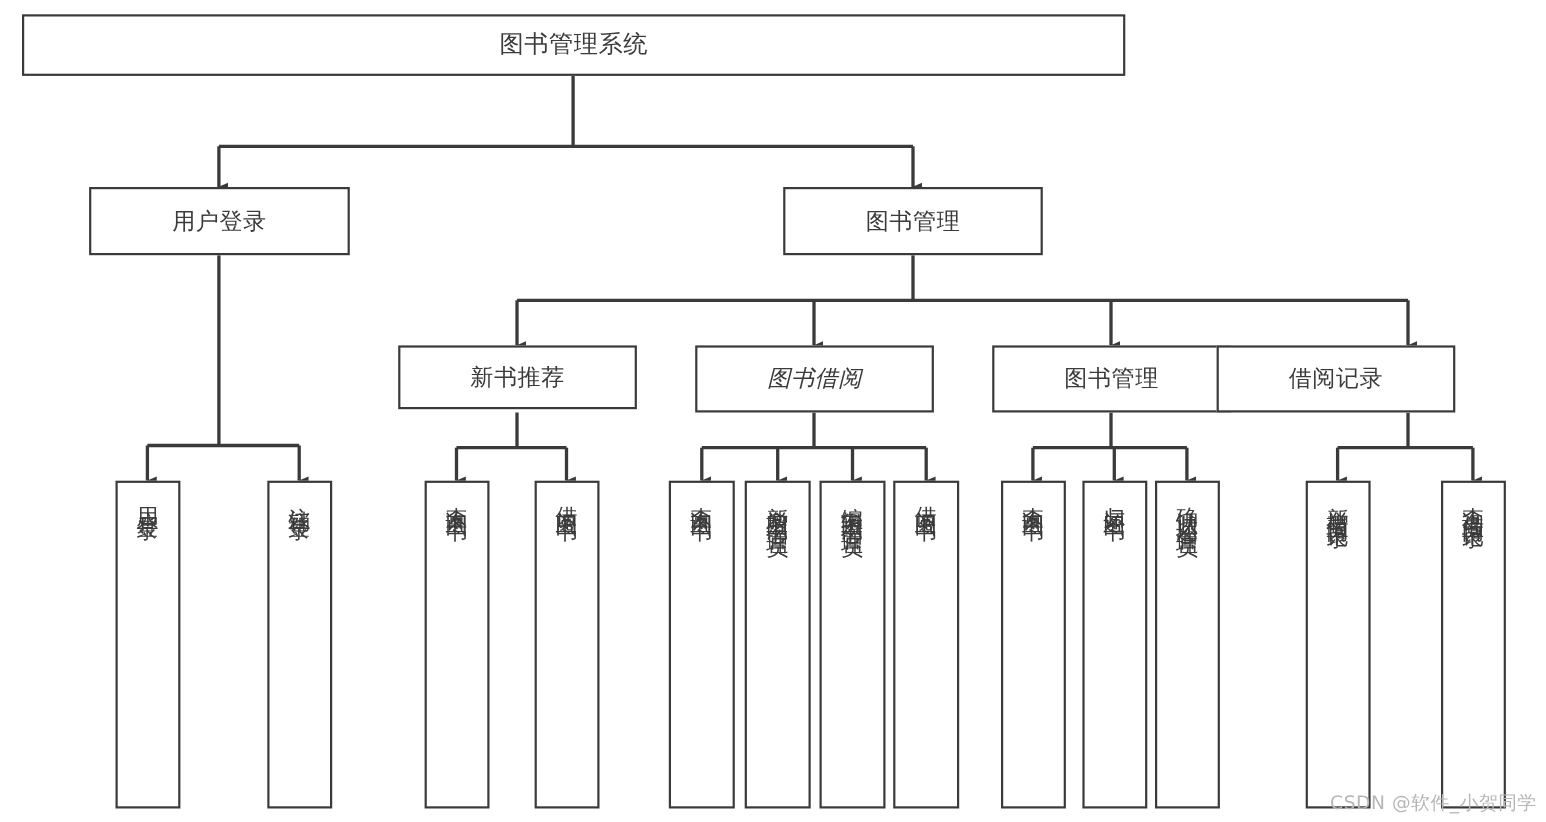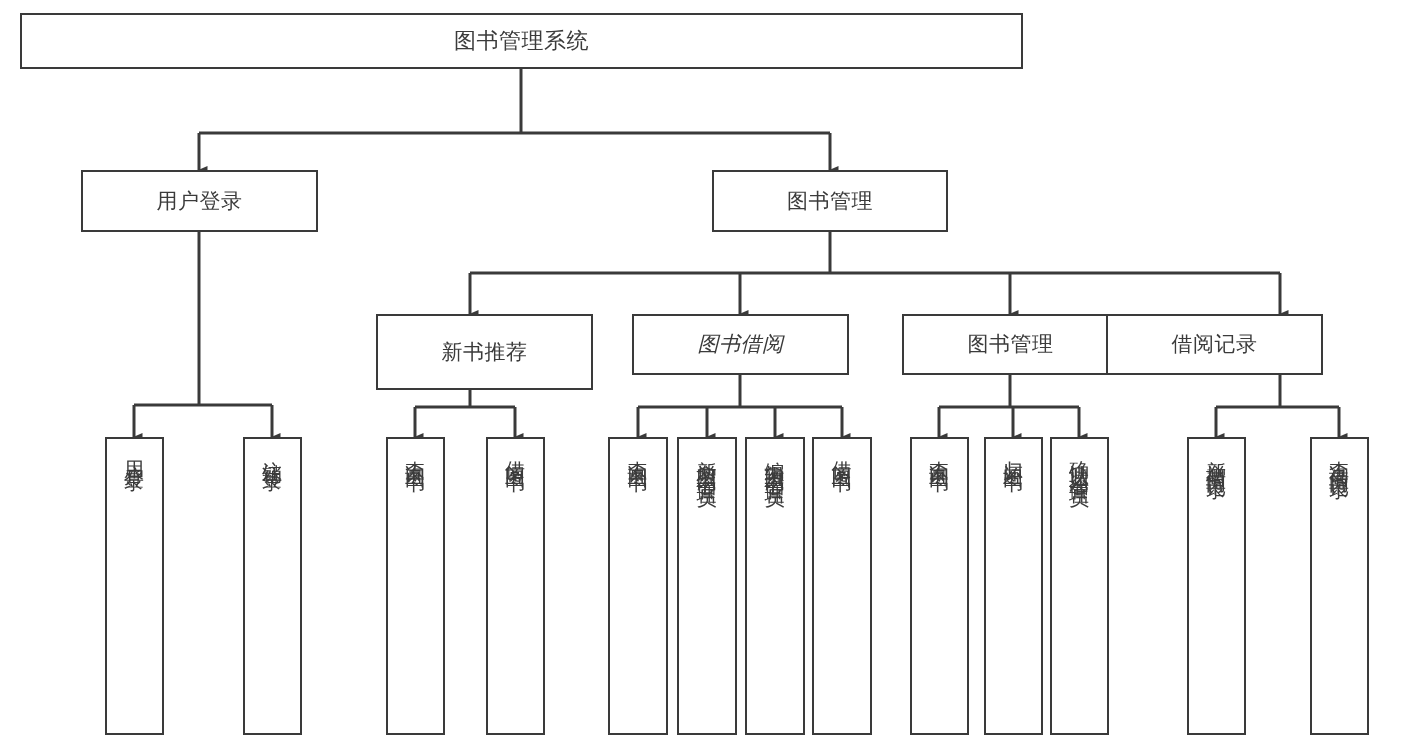--- a/index.html
+++ b/index.html
@@ -127,21 +127,21 @@
   <div id="node-layer">
       <div class="node horiz root" style="left: 20px; top: 13px; width: 1003px; height: 56px;">
         <span class="label">图书管理系统</span>
       </div>
       <div class="node horiz" style="left: 81px; top: 170px; width: 237px; height: 62px;">
         <span class="label">用户登录</span>
       </div>
       <div class="node horiz" style="left: 712px; top: 170px; width: 236px; height: 62px;">
         <span class="label">图书管理</span>
       </div>
-      <div class="node horiz" style="left: 376px; top: 314px; width: 217px; height: 76px;">
+      <div class="node horiz" style="left: 362px; top: 314px; width: 217px; height: 58px;">
         <span class="label">新书推荐</span>
       </div>
       <div class="node horiz" style="left: 632px; top: 314px; width: 217px; height: 61px; font-style: italic;">
         <span class="label">图书借阅</span>
       </div>
       <div class="node horiz" style="left: 902px; top: 314px; width: 217px; height: 61px;">
         <span class="label">图书管理</span>
       </div>
       <div class="node horiz" style="left: 1106px; top: 314px; width: 217px; height: 61px;">
         <span class="label">借阅记录</span>
@@ -180,13 +180,14 @@
         <span class="label">确认归还（管理员）</span>
       </div>
       <div class="node vert" style="left: 1187px; top: 437px; width: 59px; height: 298px;">
         <span class="label">新增借阅记录</span>
       </div>
       <div class="node vert" style="left: 1310px; top: 437px; width: 59px; height: 298px;">
         <span class="label">查询借阅记录</span>
       </div>
     </div>
 
+  <div id="watermark">CSDN @软件_小贺同学</div>
 </div>
 
 </body></html>

